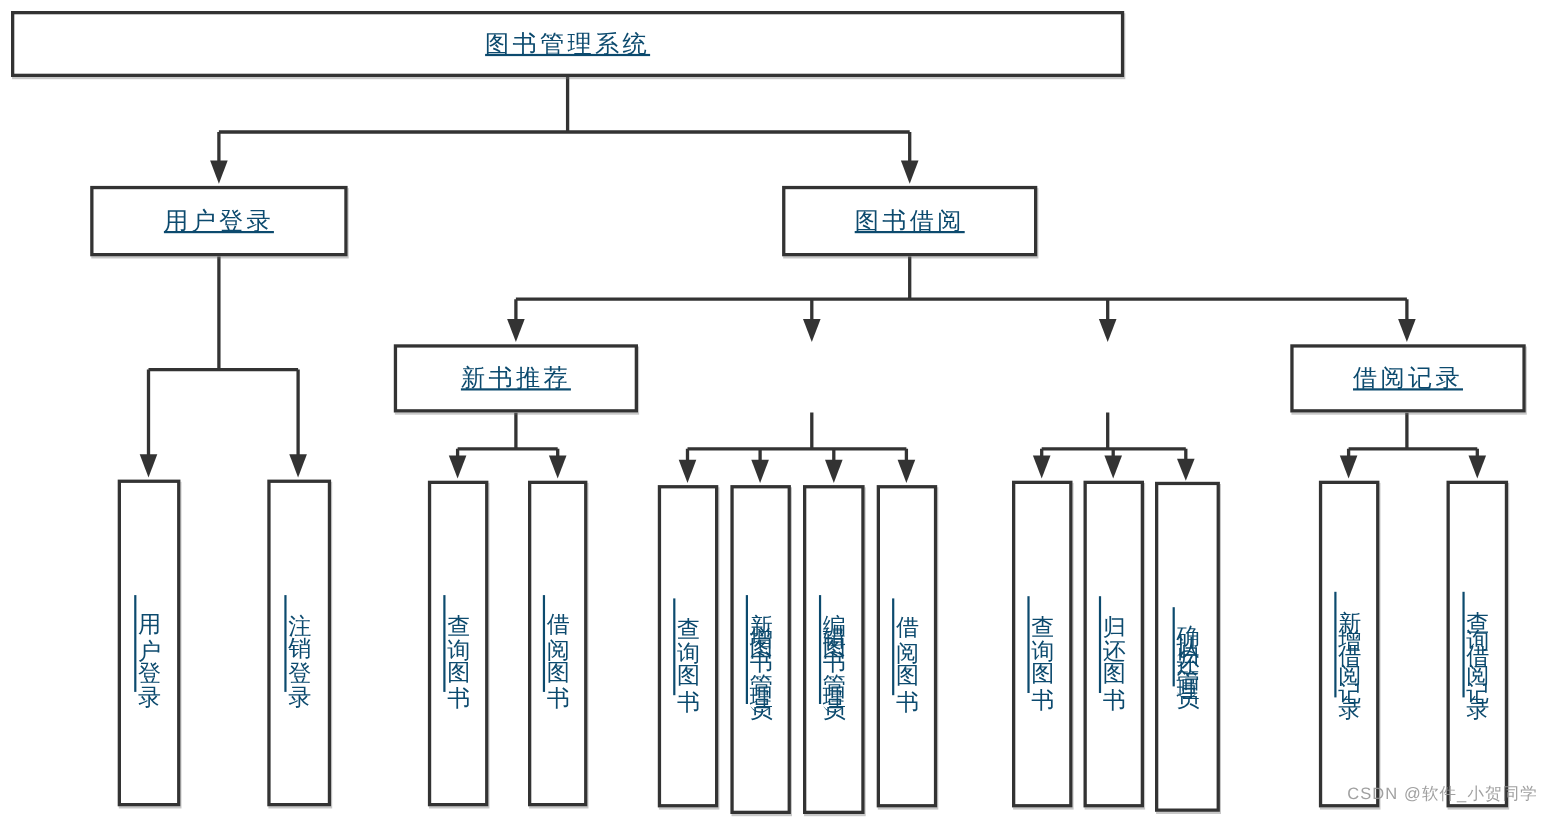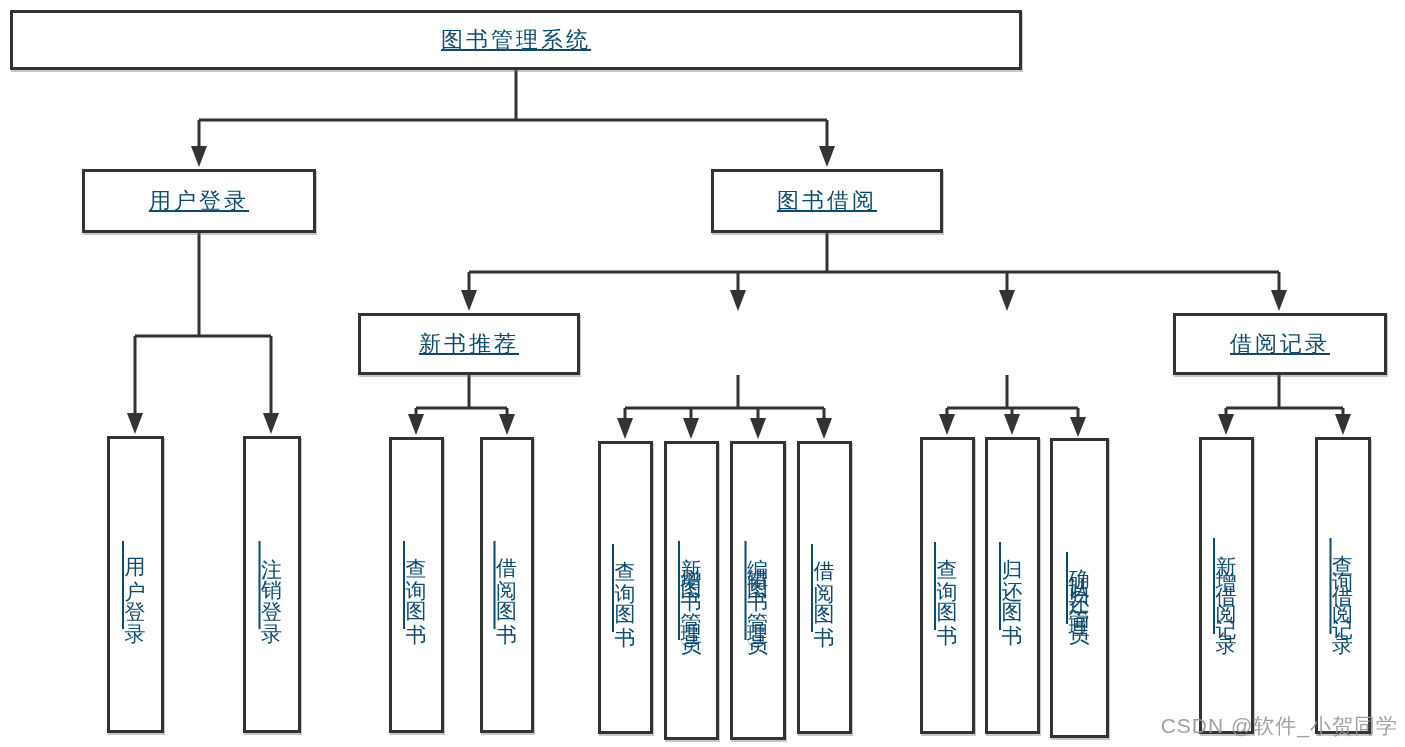--- a/index.html
+++ b/index.html
@@ -58,21 +58,21 @@
   .lf9 {left:920px; top:437px;width:55px;height:297px;}
   .lf10{left:985px; top:437px;width:55px;height:297px;}
   .lf11{left:1050px;top:438px;width:59px;height:300px;}
   .lf12{left:1199px;top:437px;width:55px;height:297px;}
   .lf13{left:1315px;top:437px;width:56px;height:297px;}
 
   .watermark{
     position:absolute;
     right:7px;top:712px;
     z-index:10;
-    font-size:21px;
+    font-size:15px;
     color:rgba(150,150,150,0.9);
     letter-spacing:1px;
     white-space:nowrap;
   }
 </style>
 </head>
 <body>
 
 <div id="stage">
 

